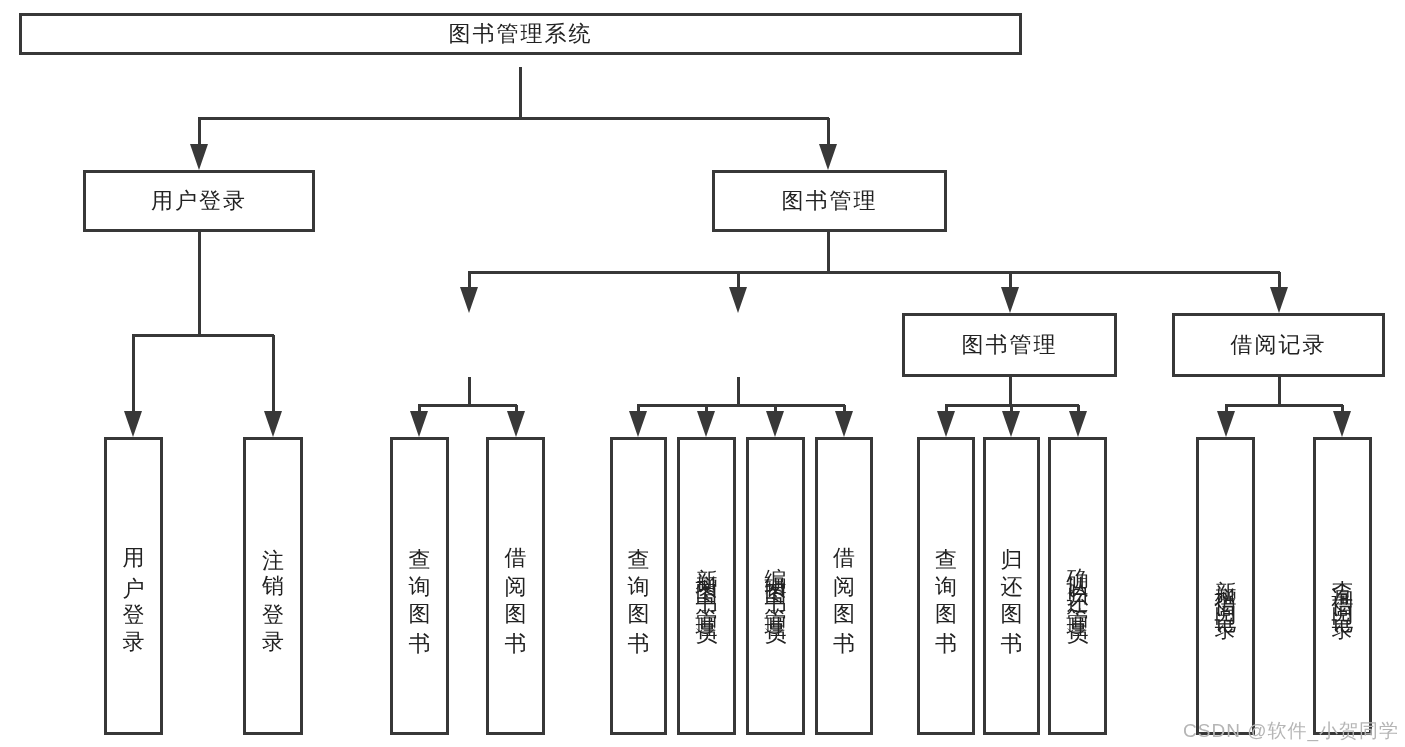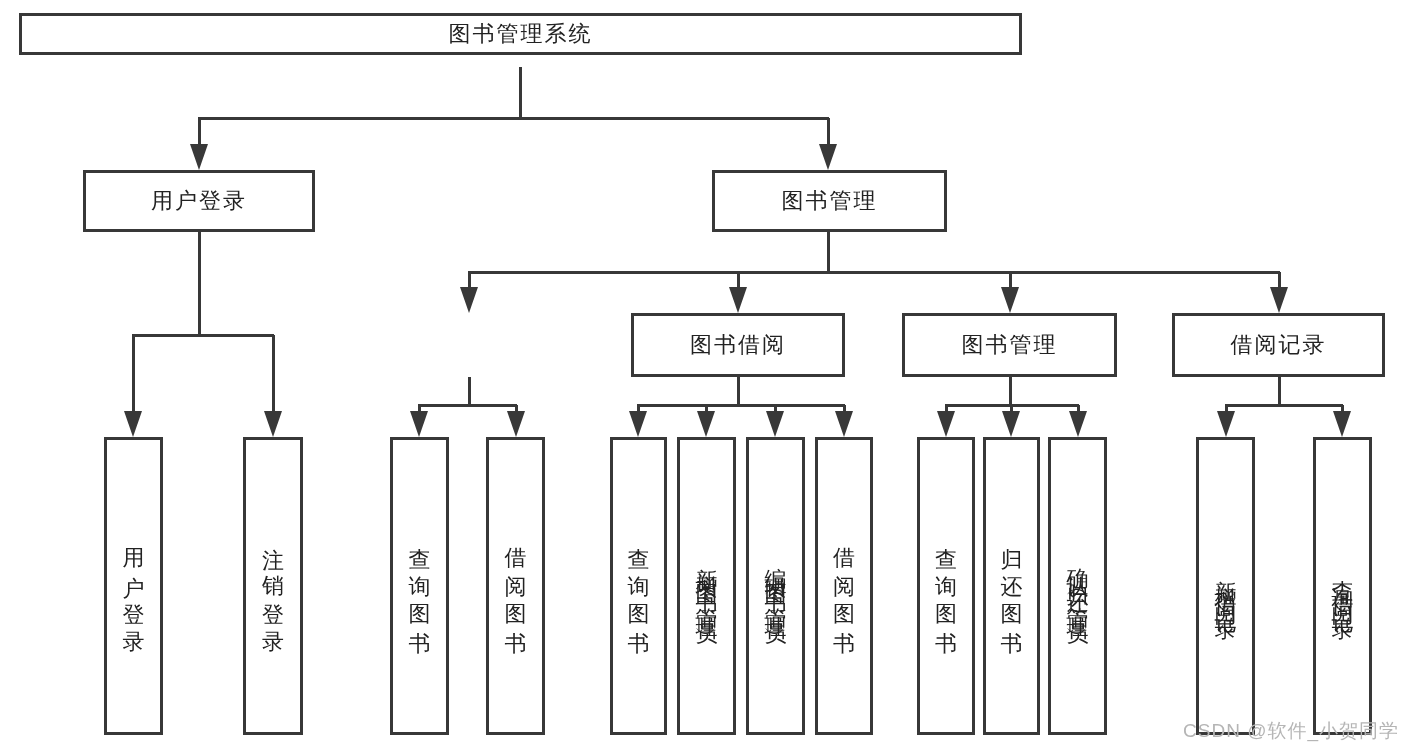--- a/index.html
+++ b/index.html
@@ -113,23 +113,20 @@
     <div class="arrow" style="left: 1333px; top: 411px;"></div>
     <div class="box h" style="left: 19px; top: 13px; width: 1003px; height: 42px;">
       <span>图书管理系统</span>
     </div>
     <div class="box h" style="left: 83px; top: 170px; width: 232px; height: 62px;">
       <span>用户登录</span>
     </div>
     <div class="box h" style="left: 712px; top: 170px; width: 235px; height: 62px;">
       <span>图书管理</span>
     </div>
-    <div class="box h" style="left: 631px; top: 313px; width: 214px; height: 64px;">
-      <span>图书借阅</span>
-    </div>
     <div class="box h" style="left: 902px; top: 313px; width: 215px; height: 64px;">
       <span>图书管理</span>
     </div>
     <div class="box h" style="left: 1172px; top: 313px; width: 213px; height: 64px;">
       <span>借阅记录</span>
     </div>
     <div class="box v" style="left: 104px; top: 437px; width: 59px; height: 298px;">
       <span style="letter-spacing: 28px;">用户登录</span>
     </div>
     <div class="box v" style="left: 243px; top: 437px; width: 60px; height: 298px;">

